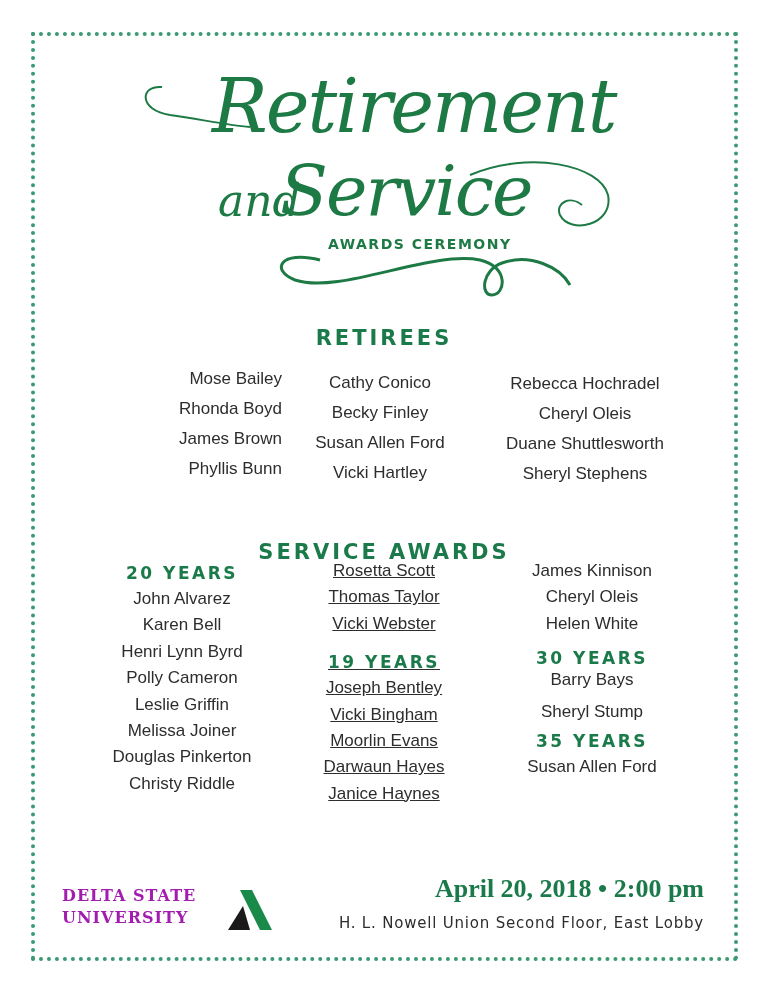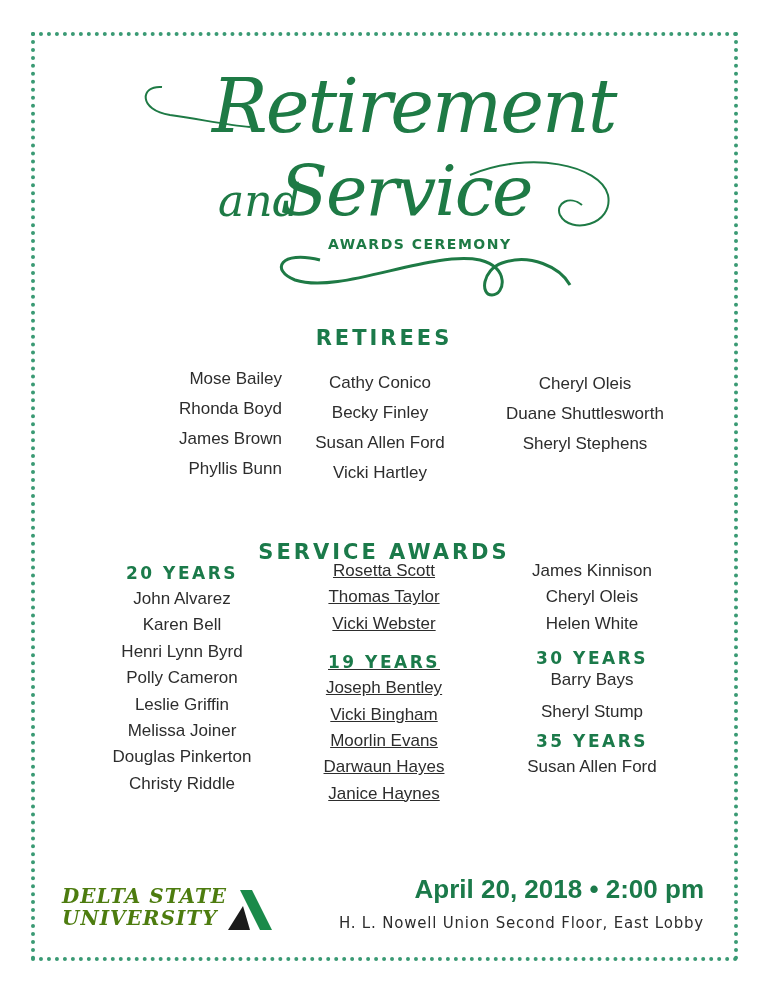--- a/index.html
+++ b/index.html
@@ -57,28 +57,27 @@
     .r1 { left: 82px; top: 364px; text-align: right; }
     .r2 { left: 280px; top: 368px; }
     .r3 { left: 485px; top: 369px; }
     .s1 { left: 82px; top: 560px; }
     .s2 { left: 284px; top: 558px; text-decoration: underline; }
     .s3 { left: 492px; top: 558px; }
     .logo { position: absolute; left: 62px; top: 885px; width: 230px; height: 50px; }
     .logo-text {
       position: absolute; left: 0; top: 0;
       font-family: "DejaVu Serif", serif; font-weight: bold;
-      font-size: 20px; line-height: 22px; color: #4d7c0f; letter-spacing: 1px;
+      font-size: 16px; line-height: 22px; color: #a21caf; letter-spacing: 1px;
       white-space: nowrap;
-      font-style: italic;
     }
     .logo svg { position: absolute; left: 166px; top: 5px; }
     .date {
       position: absolute; left: 300px; top: 874px; width: 404px; text-align: right;
-      font-family: Liberation Sans, sans-serif; font-weight: bold;
+      font-family: Liberation Serif, serif; font-weight: bold;
       font-size: 26px; color: #1b7a4a; white-space: nowrap;
     }
     .venue {
       position: absolute; left: 290px; top: 914px; width: 414px; text-align: right;
       font-family: "DejaVu Sans", sans-serif; font-size: 15px; color: #2d2d2d;
       letter-spacing: 0.8px; white-space: nowrap;
     }
   </style>
 </head>
 <body>
@@ -108,20 +107,21 @@
   <div class="name">James Brown</div>
   <div class="name">Phyllis Bunn</div>
 </div>
 <div class="col r2">
   <div class="name">Cathy Conico</div>
   <div class="name">Becky Finley</div>
   <div class="name">Susan Allen Ford</div>
   <div class="name">Vicki Hartley</div>
 </div>
 <div class="col r3">
+  <div class="name">Rebecca Hochradel</div>
   <div class="name">Cheryl Oleis</div>
   <div class="name">Duane Shuttlesworth</div>
   <div class="name">Sheryl Stephens</div>
 </div>
 
 <div class="heading h-service">SERVICE AWARDS</div>
 
 <div class="col s1">
   <div class="yrs">20 YEARS</div>
   <div class="sname">John Alvarez</div>

